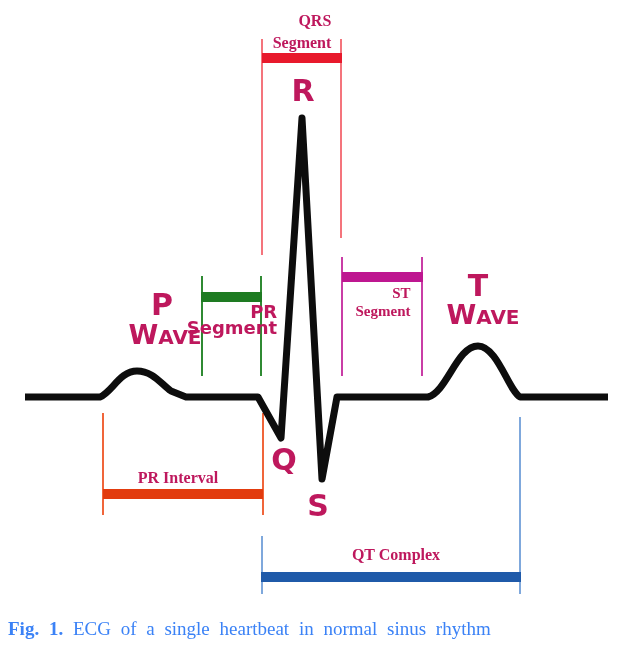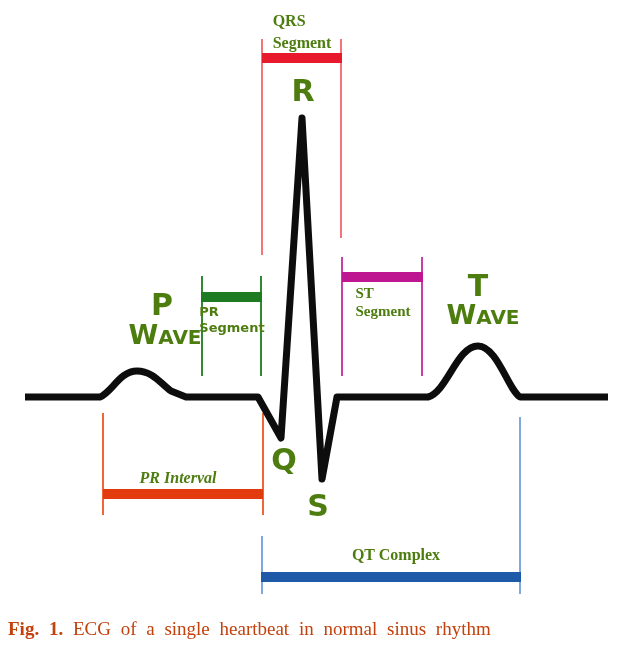--- a/index.html
+++ b/index.html
@@ -5,40 +5,40 @@
   html, body { margin: 0; padding: 0; background: #ffffff; }
   .fig {
     position: relative;
     width: 617px;
     height: 656px;
     background: #ffffff;
     font-family: "DejaVu Sans", sans-serif;
     overflow: hidden;
   }
   .fig svg { position: absolute; left: 0; top: 0; }
-  .lbl { position: absolute; transform: translateX(-50%); text-align: left; color: #4d7c0f; white-space: nowrap; }
+  .lbl { position: absolute; transform: translateX(-50%); text-align: right; color: #be185d; white-space: nowrap; }
   .serifb { font-family: "Liberation Serif", serif; font-weight: bold; }
   .sansb  { font-family: "DejaVu Sans", sans-serif; font-weight: bold; }
   .qrs-label   { left: 302px; top: 10px;  font-size: 16px; line-height: 22px; }
   .r-label     { left: 303px; top: 76px;  font-size: 30px; line-height: 30px; }
   .q-label     { left: 284px; top: 445px; font-size: 30px; line-height: 30px; }
   .s-label     { left: 318px; top: 491px; font-size: 30px; line-height: 30px; }
   .p-letter    { left: 162px; top: 290px; font-size: 30px; line-height: 30px; }
   .p-word      { left: 165px; top: 320px; font-size: 27px; line-height: 30px; }
   .t-letter    { left: 478px; top: 271px; font-size: 30px; line-height: 30px; }
   .t-word      { left: 483px; top: 300px; font-size: 27px; line-height: 30px; }
   .word-rest   { font-size: 20px; }
-  .prseg-label { left: 232px; top: 304px; font-size: 13px; line-height: 16px; }
+  .prseg-label { left: 232px; top: 304px; font-size: 18px; line-height: 16px; }
   .stseg-label { left: 383px; top: 284px; font-size: 15px; line-height: 18px; }
-  .print-label { left: 178px; top: 470px; font-size: 16px; line-height: 16px; font-style: italic; }
+  .print-label { left: 178px; top: 470px; font-size: 16px; line-height: 16px; }
   .qtint-label { left: 396px; top: 547px; font-size: 16px; line-height: 16px; }
   .caption {
     position: absolute; left: 8px; top: 616px; width: 604px;
     font-family: "Liberation Serif", serif; font-size: 19px; line-height: 26px;
-    color: #c2410c; word-spacing: 5px; white-space: nowrap;
+    color: #3b82f6; word-spacing: 5px; white-space: nowrap;
   }
   .caption .bold { font-weight: bold; }
 </style>
 </head>
 <body>
 
 <div class="fig">
 
   <svg width="617" height="656" viewBox="0 0 617 656">
 

